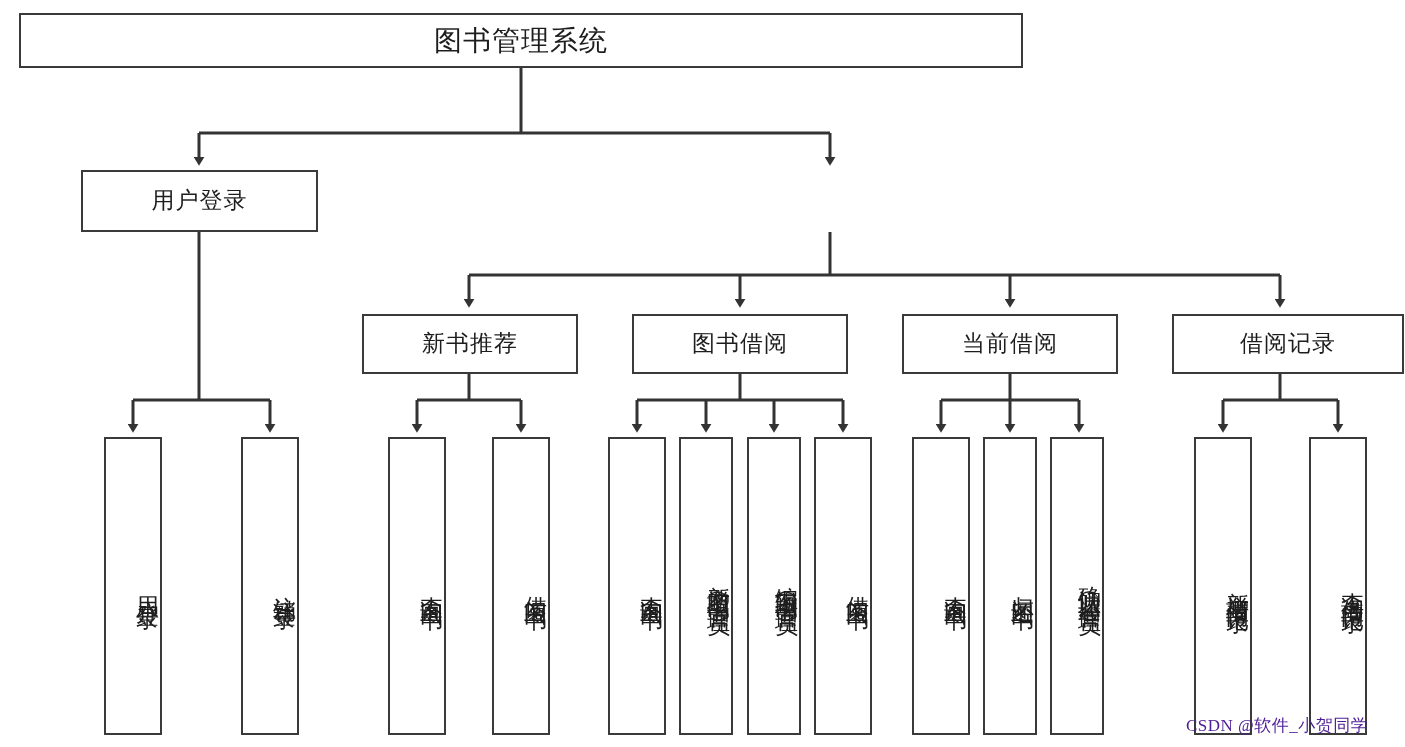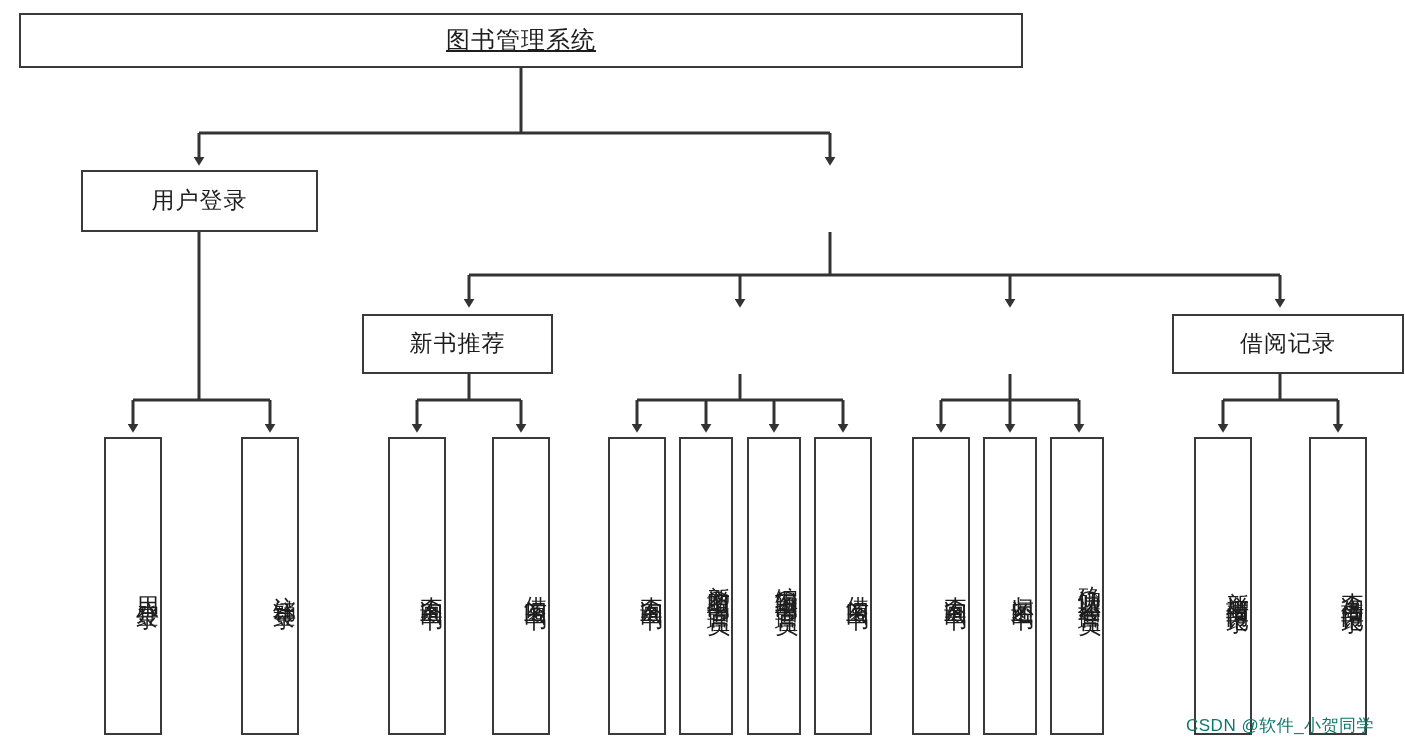--- a/index.html
+++ b/index.html
@@ -36,22 +36,21 @@
     justify-content: center;
     color: #1d1d1d;
   }
   .node.horiz {
     font-size: 23px;
     letter-spacing: 1px;
     line-height: 1.2;
     text-align: center;
   }
   .node.root {
-    font-size: 24px;
-    text-decoration: underline;
+    font-size: 28px;
   }
   .node.leaf {
     writing-mode: vertical-rl;
     text-orientation: upright;
     font-size: 23px;
     letter-spacing: 4px;
     line-height: 1.05;
     padding: 6px 0;
     align-items: flex-start;
     justify-content: center;
@@ -60,24 +59,24 @@
     writing-mode: vertical-rl;
     text-orientation: upright;
     white-space: nowrap;
     display: block;
   }
   .watermark {
     position: absolute;
     left: 1186px;
     top: 714px;
     font-size: 17px;
-    color: #0f766e;
+    color: #4c1d95;
     white-space: nowrap;
     letter-spacing: 0.5px;
-    font-family: Liberation Sans, sans-serif;
+    font-family: Liberation Serif, serif;
   }
 </style>
 </head>
 <body>
 
 <div id="canvas">
 
   <svg id="wires" viewBox="0 0 1405 747" xmlns="http://www.w3.org/2000/svg">
     <defs>
       <marker id="arrow" markerWidth="9" markerHeight="11" refX="1.2" refY="5.5" orient="auto" markerUnits="userSpaceOnUse">
@@ -127,21 +126,23 @@
       <path d="M1223,400 L1338,400"></path>
       <path d="M1223,400 L1223,425" marker-end="url(#arrow)"></path>
       <path d="M1338,400 L1338,425" marker-end="url(#arrow)"></path>
     </g>
   </svg>
 
   <div class="node horiz root" style="left:19px; top:13px; width:1004px; height:55px;">图书管理系统</div>
 
   <div class="node horiz" style="left:81px; top:170px; width:237px; height:62px;">用户登录</div>
 
-  <div class="node horiz" style="left:362px; top:314px; width:191px; height:60px;">新书推荐</div>
+  <div class="node horiz" style="left:362px; top:314px; width:216px; height:60px;">新书推荐</div>
+  <div class="node horiz" style="left:632px; top:314px; width:216px; height:60px;">图书借阅</div>
+  <div class="node horiz" style="left:902px; top:314px; width:216px; height:60px;">当前借阅</div>
   <div class="node horiz" style="left:1172px; top:314px; width:232px; height:60px;">借阅记录</div>
 
   <div class="node leaf" style="left:104px; top:437px; width:58px; height:298px;">
     <span class="vtext">用户登录</span>
   </div>
   <div class="node leaf" style="left:241px; top:437px; width:58px; height:298px;">
     <span class="vtext">注销登录</span>
   </div>
 
   <div class="node leaf" style="left:388px; top:437px; width:58px; height:298px;">

